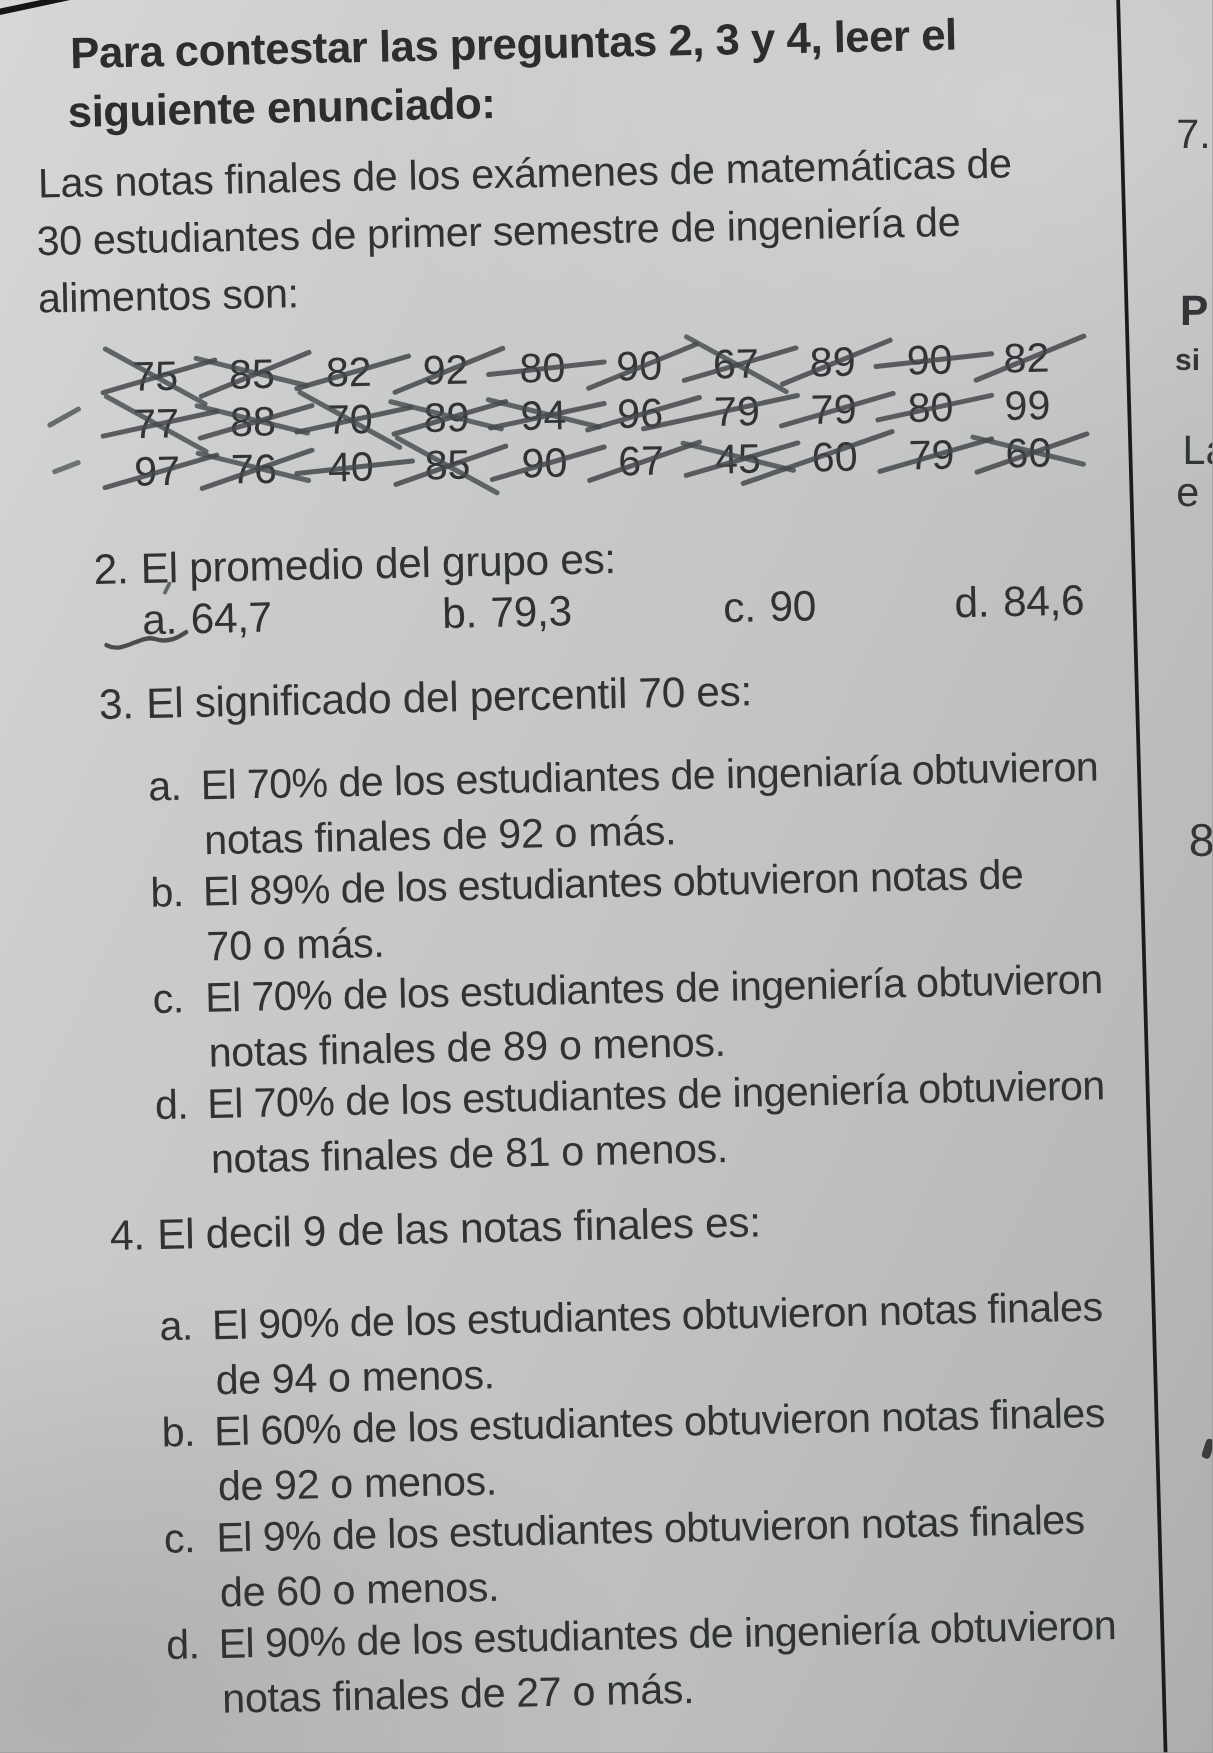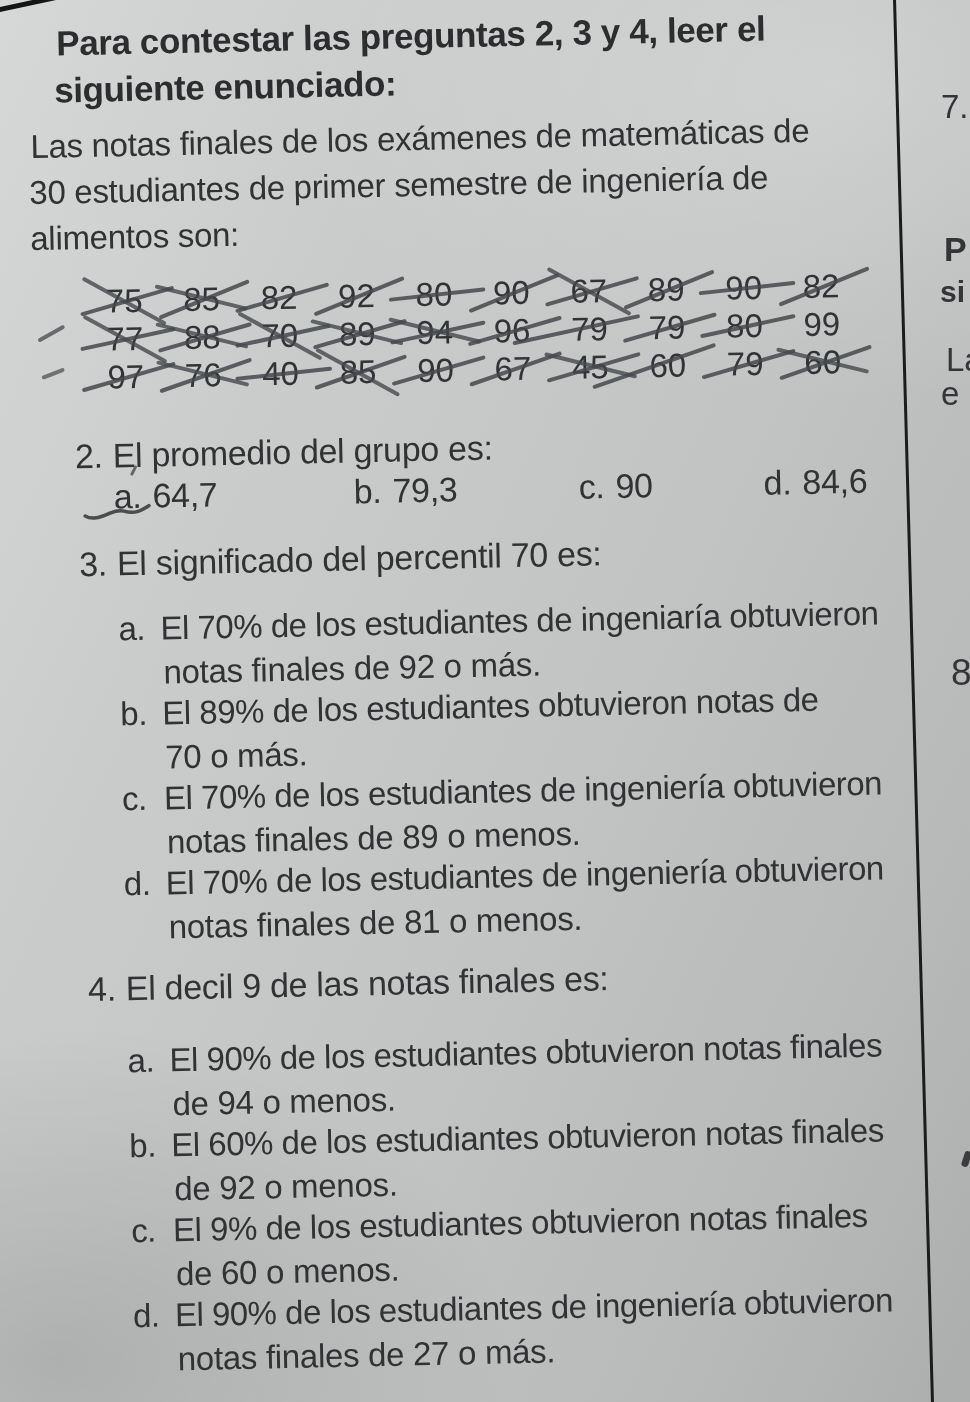--- a/index.html
+++ b/index.html
@@ -179,19 +179,19 @@
         <div class="l2">notas finales de 27 o más.</div>
       </div>
     </div>
 
   </div>
 
   <div class="vline"></div>
 
   <div class="mfrag" style="left:941px;top:88px">7.</div>
   <div class="mfrag bold" style="left:944px;top:230px;font-size:34px">P</div>
-  <div class="mfrag bold" style="left:940px;top:275px;font-size:30px">si</div>
+  <div class="mfrag bold" style="left:940px;top:275px;font-size:24px">si</div>
   <div class="mfrag" style="left:946px;top:341px">La</div>
   <div class="mfrag" style="left:941px;top:375px">e</div>
   <div class="mfrag" style="left:951px;top:652px;font-size:37px">8</div>
   <div class="edge-tick"></div>
 
 </div>
 
 </body></html>

